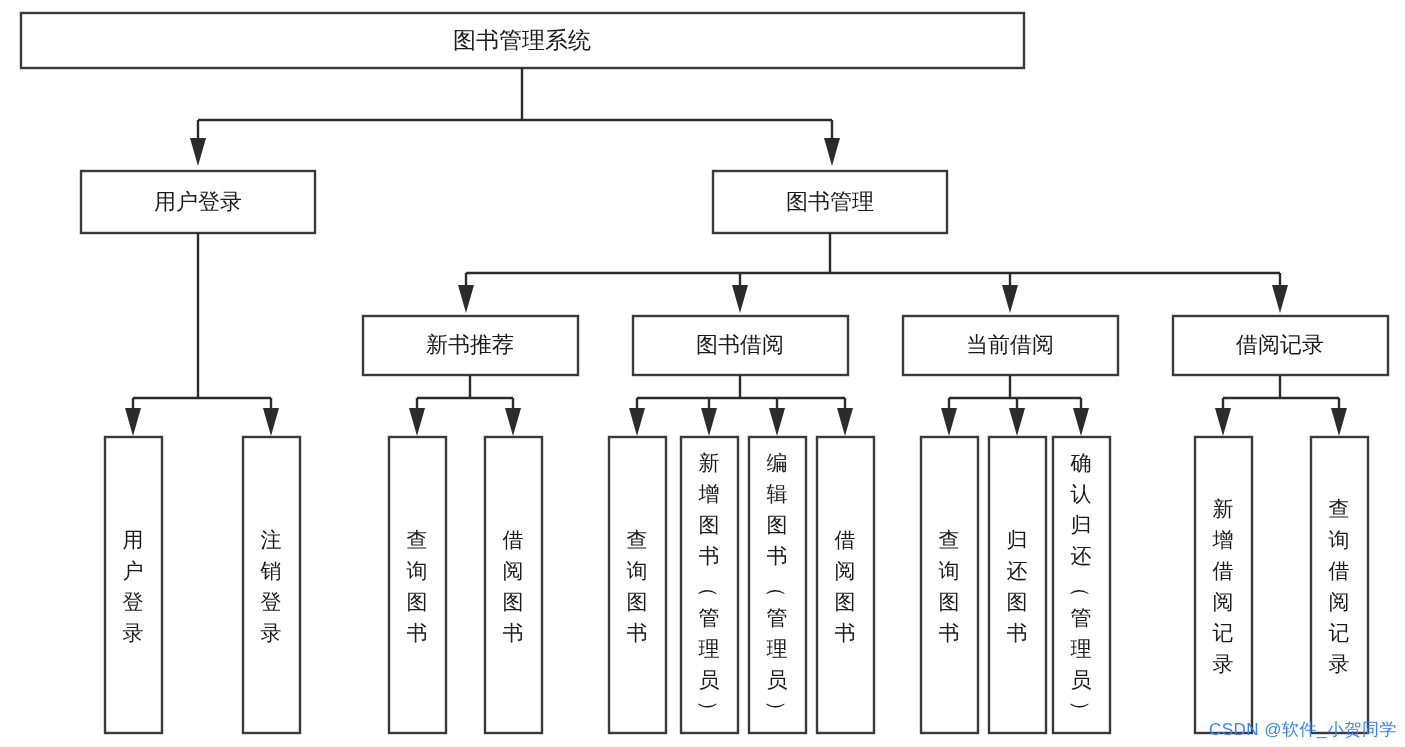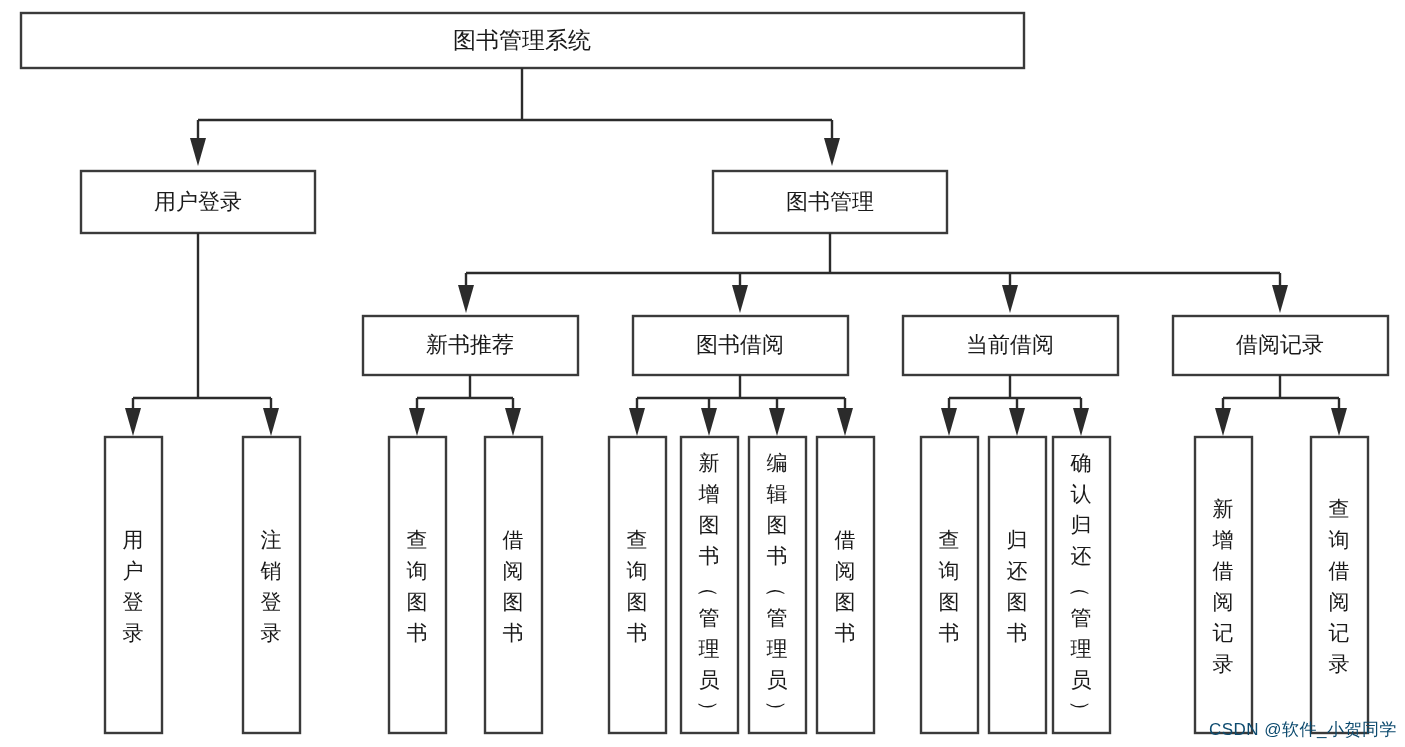--- a/index.html
+++ b/index.html
@@ -55,21 +55,21 @@
     font-family: "Liberation Sans", "DejaVu Sans", sans-serif;
     font-size: 21px;
     text-anchor: middle;
   }
   .watermark {
     position: absolute;
     right: 8px;
     bottom: 6px;
     font-family: "Liberation Sans", "DejaVu Sans", sans-serif;
     font-size: 17px;
-    color: #0c4a6e;
+    color: #3b82f6;
     letter-spacing: 0.5px;
     white-space: nowrap;
     user-select: none;
   }
 </style>
 </head>
 <body>
 
 <div id="diagram-root">
 

